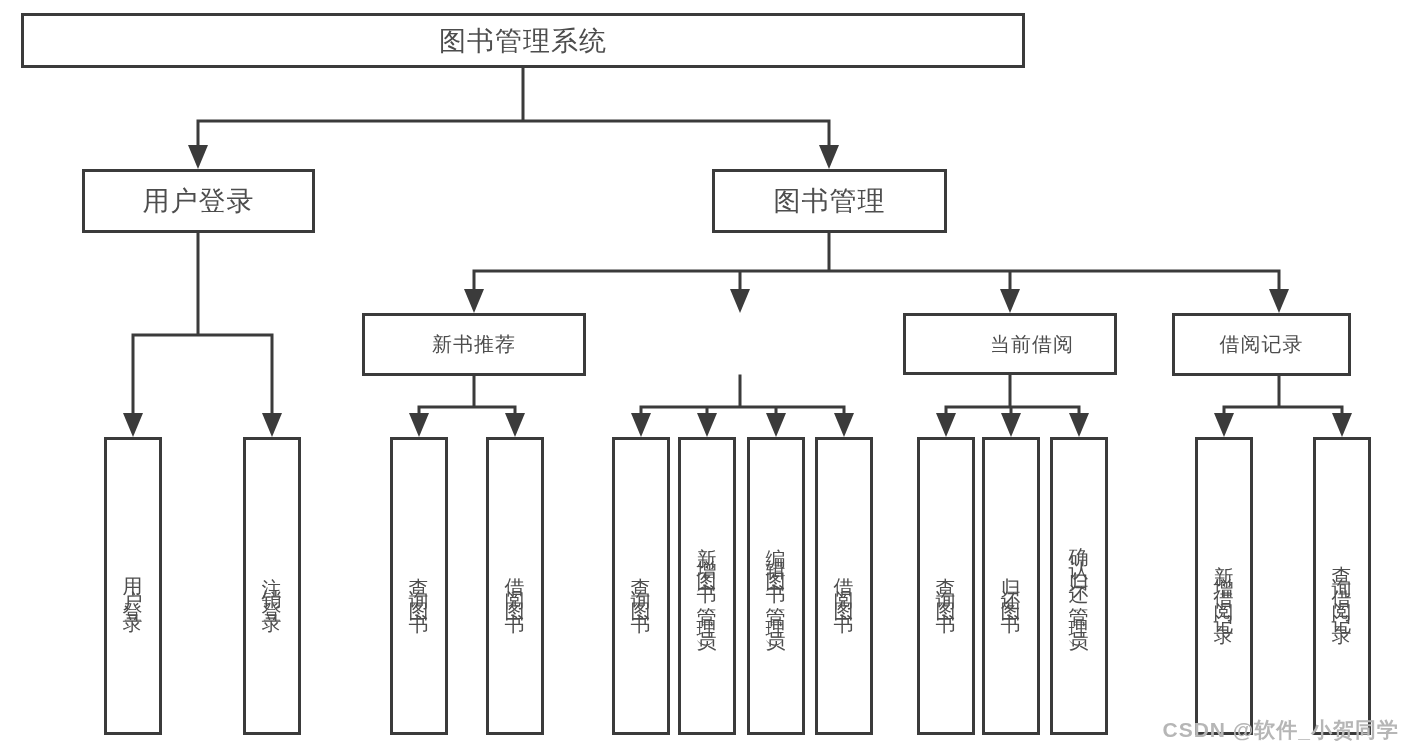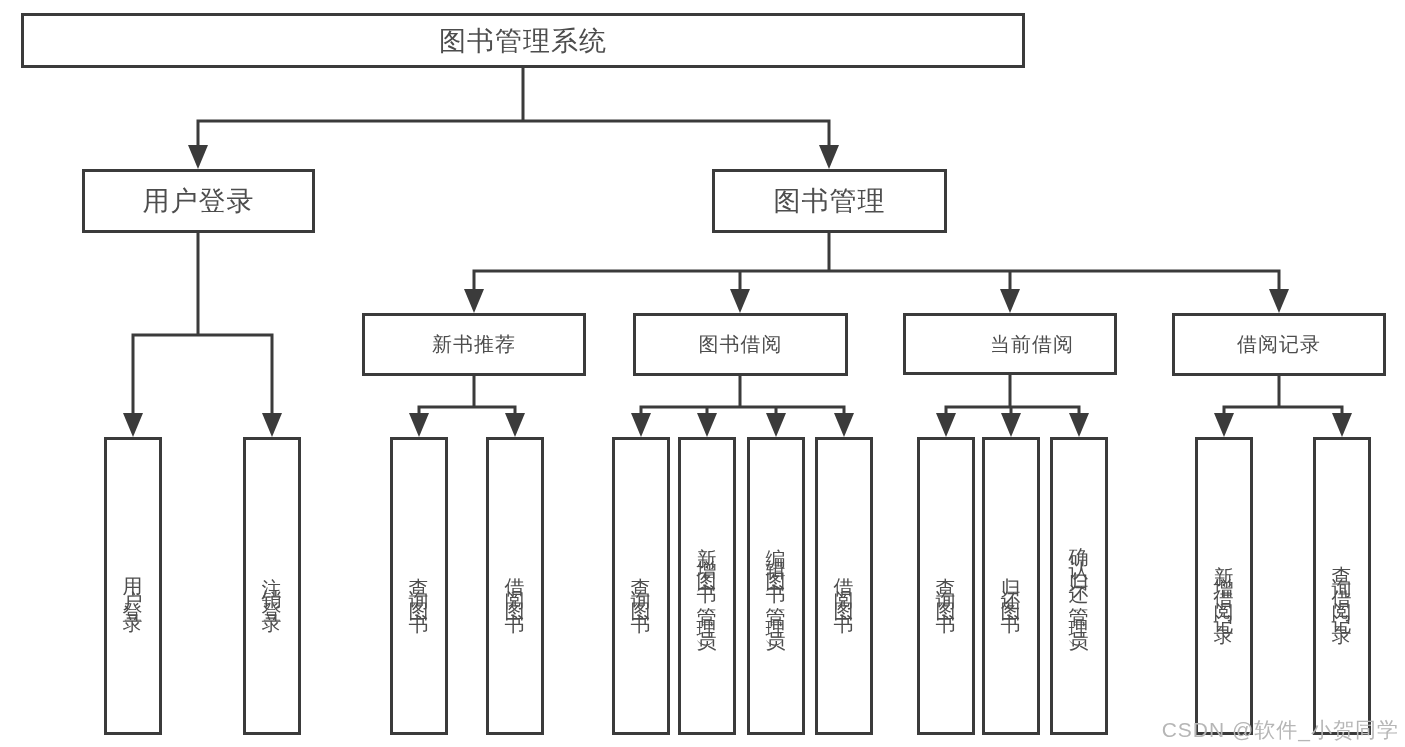--- a/index.html
+++ b/index.html
@@ -60,20 +60,21 @@
   #edges polygon { fill: #3b3b3b; stroke: none; }
   .watermark {
     position: absolute;
     right: 6px;
     top: 716px;
     color: #b6b6b6;
     font-size: 21px;
     letter-spacing: 1px;
     z-index: 5;
     white-space: nowrap;
+    font-weight: bold;
   }
 </style>
 </head>
 <body>
 
 <div id="canvas">
 
   <svg id="edges" width="1405" height="747" aria-hidden="true">
     <path d="M523 68 V121 M198 121 H829 M198 121 V146 M829 121 V146"></path>
     <path d="M198 233 V335 M133 335 H272 M133 335 V414 M272 335 V414"></path>
@@ -113,27 +114,24 @@
   <div class="box" style="left:82px; top:169px; width:233px; height:64px;">
     <span>用户登录</span>
   </div>
   <div class="box l3" style="left:362px; top:313px; width:224px; height:63px;">
     <span>新书推荐</span>
   </div>
 
   <div class="box" style="left:712px; top:169px; width:235px; height:64px;">
     <span>图书管理</span>
   </div>
-  <div class="box l3" style="left:633px; top:313px; width:215px; height:63px;">
-    <span>图书借阅</span>
-  </div>
   <div class="box l3" style="left:903px; top:313px; width:214px; height:62px;padding-left:44px;">
     <span>当前借阅</span>
   </div>
-  <div class="box l3" style="left:1172px; top:313px; width:214px; height:63px;">
+  <div class="box l3" style="left:1172px; top:313px; width:179px; height:63px;">
     <span>借阅记录</span>
   </div>
 
   <div class="leaf" style="left:104px;">
     <span>用户登录</span>
   </div>
   <div class="leaf" style="left:243px;">
     <span>注销登录</span>
   </div>
 

